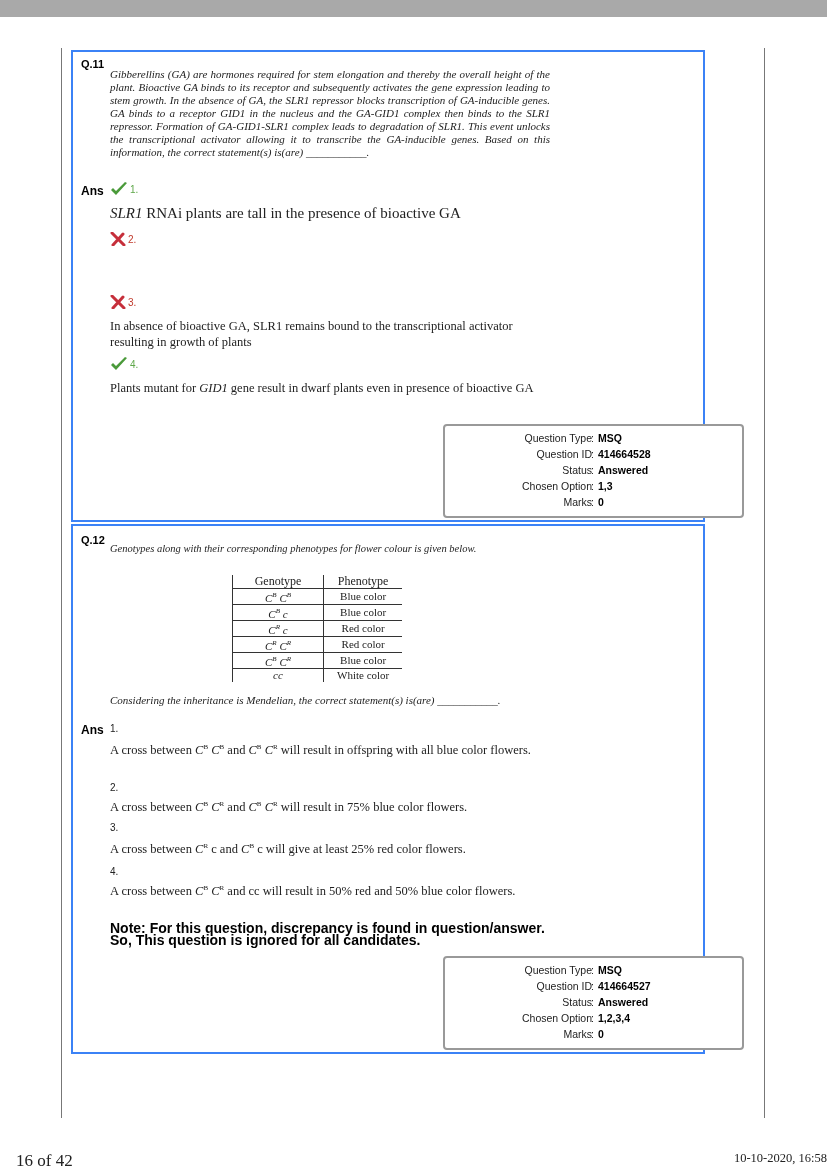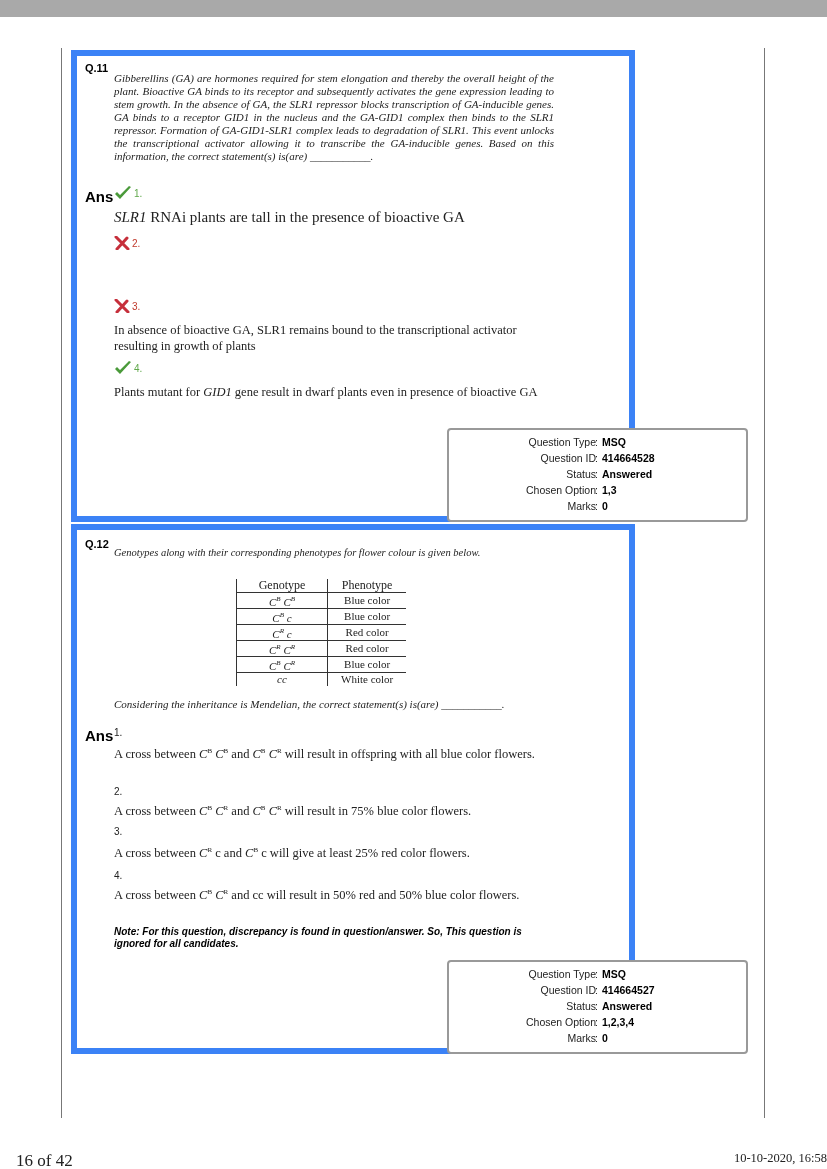--- a/index.html
+++ b/index.html
@@ -1,45 +1,45 @@
 <!DOCTYPE html>
 <html><head>
 <meta charset="utf-8">
 <style>
   html, body { margin:0; padding:0; }
   body { width:827px; height:1169px; background:#fff; position:relative; overflow:hidden; font-family:"Liberation Sans", sans-serif; color:#000; }
   .topbar { position:absolute; left:0; top:0; width:827px; height:17px; background:#a9a9a9; }
   .page-rule-left { position:absolute; left:61px; top:48px; width:1px; height:1070px; background:#777; }
   .page-rule-right { position:absolute; left:764px; top:48px; width:1px; height:1070px; background:#777; }
-  .qbox { position:absolute; left:71px; width:564px; border:6px solid #3b82f6; box-sizing:border-box; background:#fff; }
+  .qbox { position:absolute; left:71px; width:634px; border:2px solid #3b82f6; box-sizing:border-box; background:#fff; }
   .qbox.q11 { top:50px; height:472px; }
   .qbox.q12 { top:524px; height:530px; }
   .qlabel { position:absolute; left:8px; font-weight:bold; font-size:11px; }
   .qtext { position:absolute; left:37px; font-family:"Liberation Serif", serif; font-size:11px; line-height:13px; color:#222; width:415px;font-style:italic; }
-  .anslabel { position:absolute; left:8px; font-weight:bold; font-size:15px; }
+  .anslabel { position:absolute; left:8px; font-weight:bold; font-size:12px; }
   .opt-head { position:absolute; left:37px; display:flex; align-items:center; gap:2px; font-size:10px; }
   .opt-num-ok { color:#5fa84a; }
   .opt-num-bad { color:#c0392b; }
   .opt-num-plain { color:#222; }
   .opt-text { position:absolute; left:37px; font-family:"Liberation Serif", serif; color:#222; width:430px; }
   .t-big { font-size:15px; line-height:18px; }
   .t-med { font-size:12.5px; line-height:16px; }
   .infobox { position:absolute; left:370px; width:301px; border:2px solid #999; border-radius:4px; box-sizing:border-box; background:#fff; font-size:10.5px; }
   .info-row { position:absolute; left:0; width:100%; height:16px; }
   .info-key { position:absolute; right:150px; text-align:right; color:#222; white-space:nowrap; }
   .info-colon { position:absolute; left:146px; color:#222; }
   .info-val { position:absolute; left:153px; font-weight:bold; white-space:nowrap; }
   table.geno { position:absolute; left:159px; top:49px; border-collapse:collapse; font-family:"Liberation Serif", serif; font-size:11px; color:#222; }
   table.geno th, table.geno td { padding:0 13px; line-height:12.5px; text-align:center; font-weight:normal; }
   table.geno th { font-size:12px; }
   table.geno td, table.geno th { border-bottom:1px solid #333; }
   table.geno tr > *:first-child { border-left:1px solid #333; border-right:1px solid #333; width:64px; }
   table.geno tr:last-child td { border-bottom:none; }
   table.geno td:first-child { font-style:italic; }
-  .note { position:absolute; left:37px; top:396px; width:445px; font-weight:bold; font-size:10px; line-height:12px;font-style:italic; }
+  .note { position:absolute; left:37px; top:396px; width:445px; font-weight:bold; font-size:14px; line-height:12px; }
   .footer-left { position:absolute; left:16px; top:1151px; font-family:"Liberation Serif", serif; font-size:17px; color:#222; }
   .footer-right { position:absolute; right:0; top:1151px; font-family:"Liberation Serif", serif; font-size:12.5px; color:#222; }
   svg.icon { display:block; }
   sup { font-size:7px; }
 </style>
 </head>
 <body>
 
 <div class="topbar"></div>
 <div class="page-rule-left"></div>

